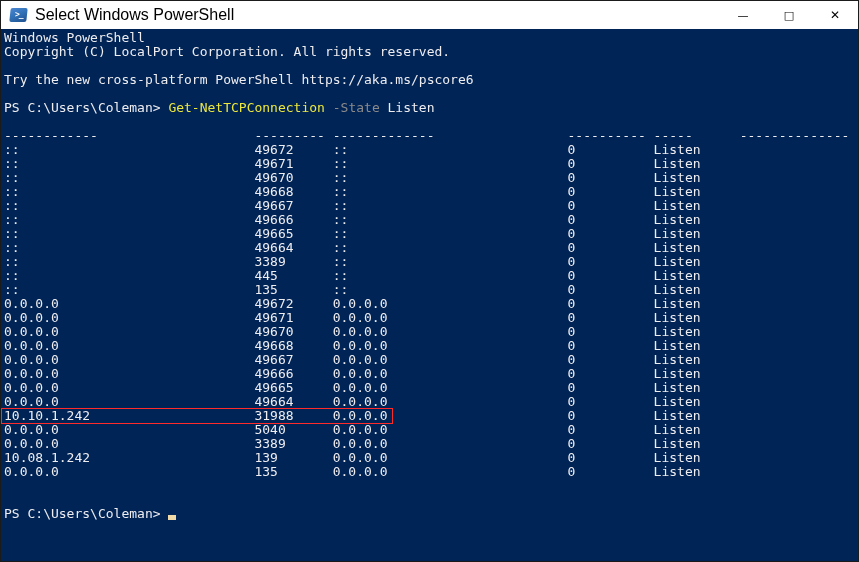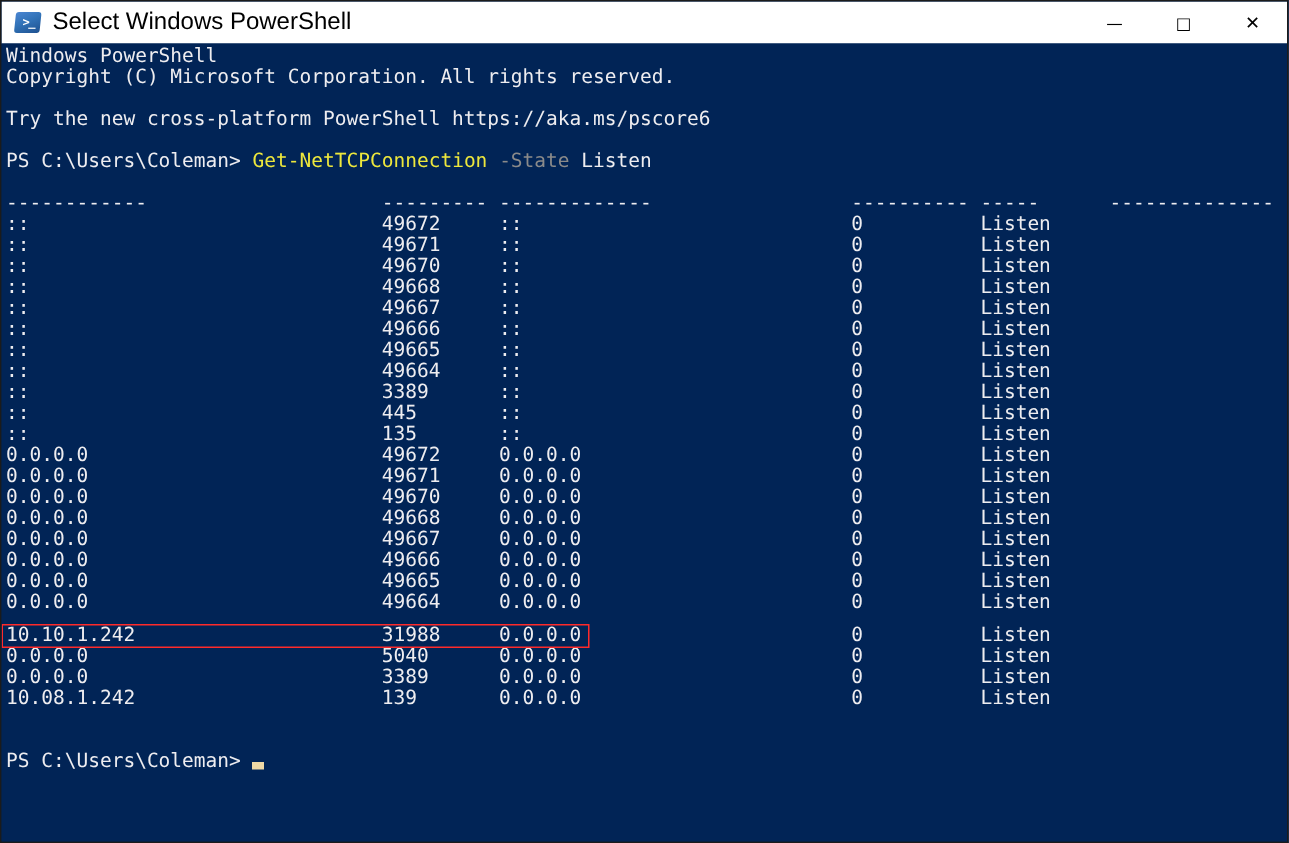--- a/index.html
+++ b/index.html
@@ -36,21 +36,21 @@
   .ctrl-btn.close .ctrl-glyph{font-size:12px;}
   .console{
     flex:1;background:var(--console-bg);color:var(--console-fg);
     font-family:"DejaVu Sans Mono","Liberation Mono",monospace;font-size:13px;
     padding:2px 8px 0 3px;overflow:hidden;cursor:text;
   }
   .line{height:14px;line-height:14px;white-space:pre;font-size:13px;}
   .line span{white-space:pre;}
   .tok-command{color:var(--command);text-align:right;}
   .tok-parameter{color:var(--parameter);text-align:right;}
-  .line.highlighted{position:relative;margin-top:8px;}
+  .line.highlighted{position:relative;}
   .row-highlight{
     position:absolute;left:-3px;top:-1px;width:392px;height:16px;
     border:1.5px solid var(--highlight);pointer-events:none;
   }
   .cursor{
     display:inline-block;width:8px;height:5px;background:var(--cursor);
     vertical-align:-2px;margin-left:0;
   }
 </style>
 </head>
@@ -72,21 +72,21 @@
         <span class="ctrl-glyph">□</span>
       </button>
       <button class="ctrl-btn close">
         <span class="ctrl-glyph">✕</span>
       </button>
     </div>
   </div>
   <div class="console">
     <div id="console-lines">
         <div class="line">Windows PowerShell</div>
-        <div class="line">Copyright (C) Microsoft Corporation. All rights reserved.</div>
+        <div class="line">Copyright (C) LocalPort Corporation. All rights reserved.</div>
         <div class="line"></div>
         <div class="line">Try the new cross-platform PowerShell https://aka.ms/pscore6</div>
         <div class="line"></div>
         <div class="line"><span>PS C:\Users\Coleman&gt; </span><span class="tok-command">Get-NetTCPConnection</span><span> </span><span class="tok-parameter">-State</span><span> </span><span>Listen</span></div>
         <div class="line"></div>
         <div class="line">------------                    --------- -------------                 ---------- -----      --------------</div>
         <div class="line">::                              49672     ::                            0          Listen</div>
         <div class="line">::                              49671     ::                            0          Listen</div>
         <div class="line">::                              49670     ::                            0          Listen</div>
         <div class="line">::                              49668     ::                            0          Listen</div>
@@ -102,18 +102,19 @@
         <div class="line">0.0.0.0                         49670     0.0.0.0                       0          Listen</div>
         <div class="line">0.0.0.0                         49668     0.0.0.0                       0          Listen</div>
         <div class="line">0.0.0.0                         49667     0.0.0.0                       0          Listen</div>
         <div class="line">0.0.0.0                         49666     0.0.0.0                       0          Listen</div>
         <div class="line">0.0.0.0                         49665     0.0.0.0                       0          Listen</div>
         <div class="line">0.0.0.0                         49664     0.0.0.0                       0          Listen</div>
         <div class="line highlighted">10.10.1.242                     31988     0.0.0.0                       0          Listen<span class="row-highlight"></span></div>
         <div class="line">0.0.0.0                         5040      0.0.0.0                       0          Listen</div>
         <div class="line">0.0.0.0                         3389      0.0.0.0                       0          Listen</div>
         <div class="line">10.08.1.242                     139       0.0.0.0                       0          Listen</div>
+        <div class="line">0.0.0.0                         135       0.0.0.0                       0          Listen</div>
         <div class="line"></div>
         <div class="line"></div>
         <div class="line"><span>PS C:\Users\Coleman&gt; </span><span class="cursor"></span></div>
       </div>
   </div>
 </div>
 
 </body></html>

